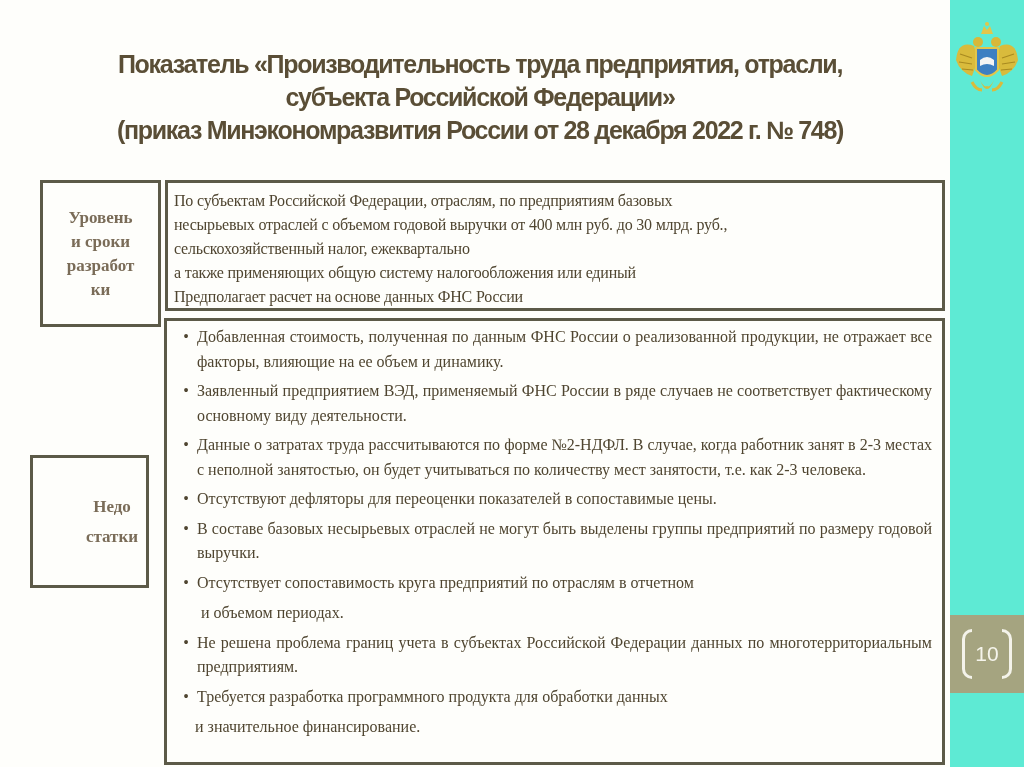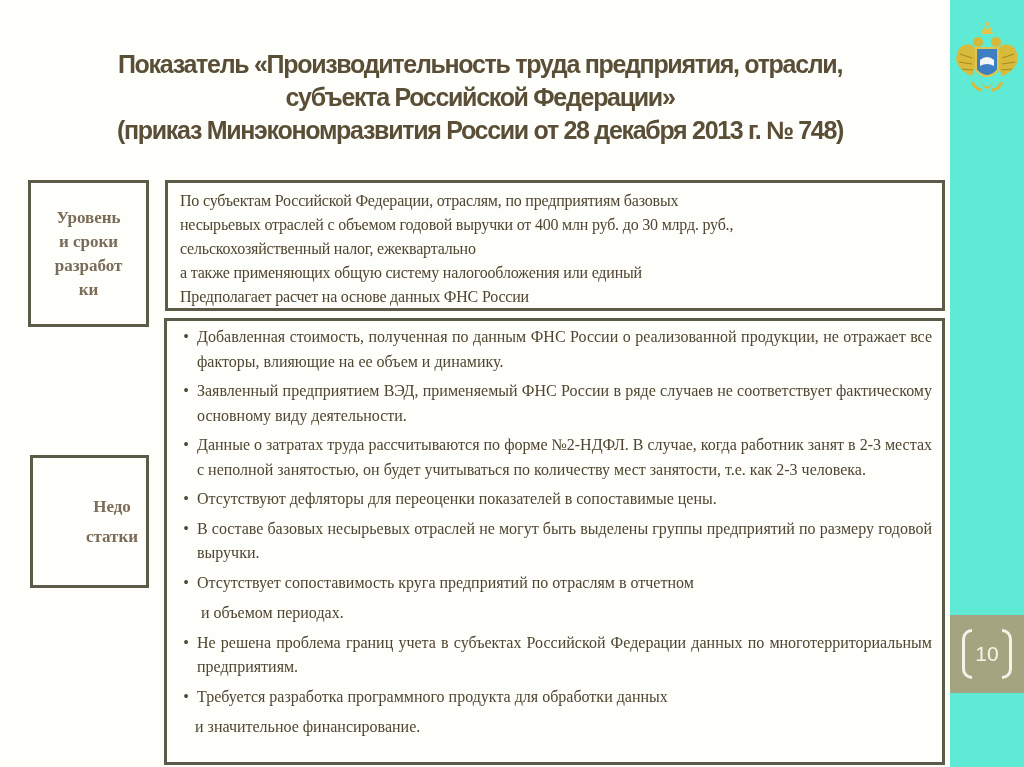--- a/index.html
+++ b/index.html
@@ -44,36 +44,36 @@
     color: #7a6c58; font-weight: bold; font-size: 17px; line-height: 24px;
     box-sizing: border-box;
   }
   .label-box span { display: block; }
 
   .content-box {
     position: absolute; border: 3px solid #5c5a48; background: #fefefb;
     box-sizing: border-box; color: #4f4530;
     font-family: "Liberation Serif", serif;
   }
-  .box1 { left: 165px; top: 180px; width: 780px; height: 131px; padding: 6px 12px; font-size: 16px; line-height: 24px; letter-spacing: -0.2px; }
+  .box1 { left: 165px; top: 180px; width: 780px; height: 131px; padding: 6px 6px; font-size: 16px; line-height: 24px; letter-spacing: -0.2px; }
   .box1 div { white-space: nowrap; }
   .box2 { left: 164px; top: 318px; width: 781px; height: 447px; padding: 4px 10px 4px 8px; font-size: 16px; line-height: 24.5px; }
   .bullet { display: flex; margin-bottom: 5px; }
   .bullet .dot { width: 22px; flex: none; text-align: center; }
   .bullet .text { flex: 1; text-align: justify; text-align-last: left; }
   .bullet.loose .text { text-align: left; }
   .indent { display: block; padding-left: 2px; }
 </style>
 </head>
 <body>
 
 <div class="title">
   <div>Показатель «Производительность труда предприятия, отрасли,</div>
   <div>субъекта Российской Федерации»</div>
-  <div>(приказ Минэкономразвития России от 28 декабря 2013 г. № 748)</div>
+  <div>(приказ Минэкономразвития России от 28 декабря 2022 г. № 748)</div>
 </div>
 
 <div class="sidebar">
   <div class="divider-line"></div>
   <svg class="emblem" viewBox="0 0 66 84">
 
     <path d="M27 14 L30 6 L33 10 L36 6 L39 14 Z" fill="#e2c64a"></path>
     <circle cx="33" cy="4" r="2" fill="#e2c64a"></circle>
 
     <circle cx="24" cy="22" r="5" fill="#d8b83a"></circle>
@@ -90,21 +90,21 @@
     <path d="M26 60 Q33 78 40 60 Q36 68 33 66 Q30 68 26 60 Z" fill="#d9bb3c"></path>
     <path d="M18 62 Q22 70 28 70 M48 62 Q44 70 38 70" stroke="#d9bb3c" stroke-width="3" fill="none"></path>
   </svg>
   <div class="page-block">
     <span class="bracket left"></span>
     <span class="page-number">10</span>
     <span class="bracket right"></span>
   </div>
 </div>
 
-<div class="label-box" style="left:28px; top:180px; width:121px; height:147px;">
+<div class="label-box" style="left:40px; top:180px; width:121px; height:147px;">
   <div>
     <span>Уровень</span>
     <span>и сроки</span>
     <span>разработ</span>
     <span>ки</span>
   </div>
 </div>
 
 <div class="content-box box1">
   <div>По субъектам Российской Федерации, отраслям, по предприятиям базовых</div>

